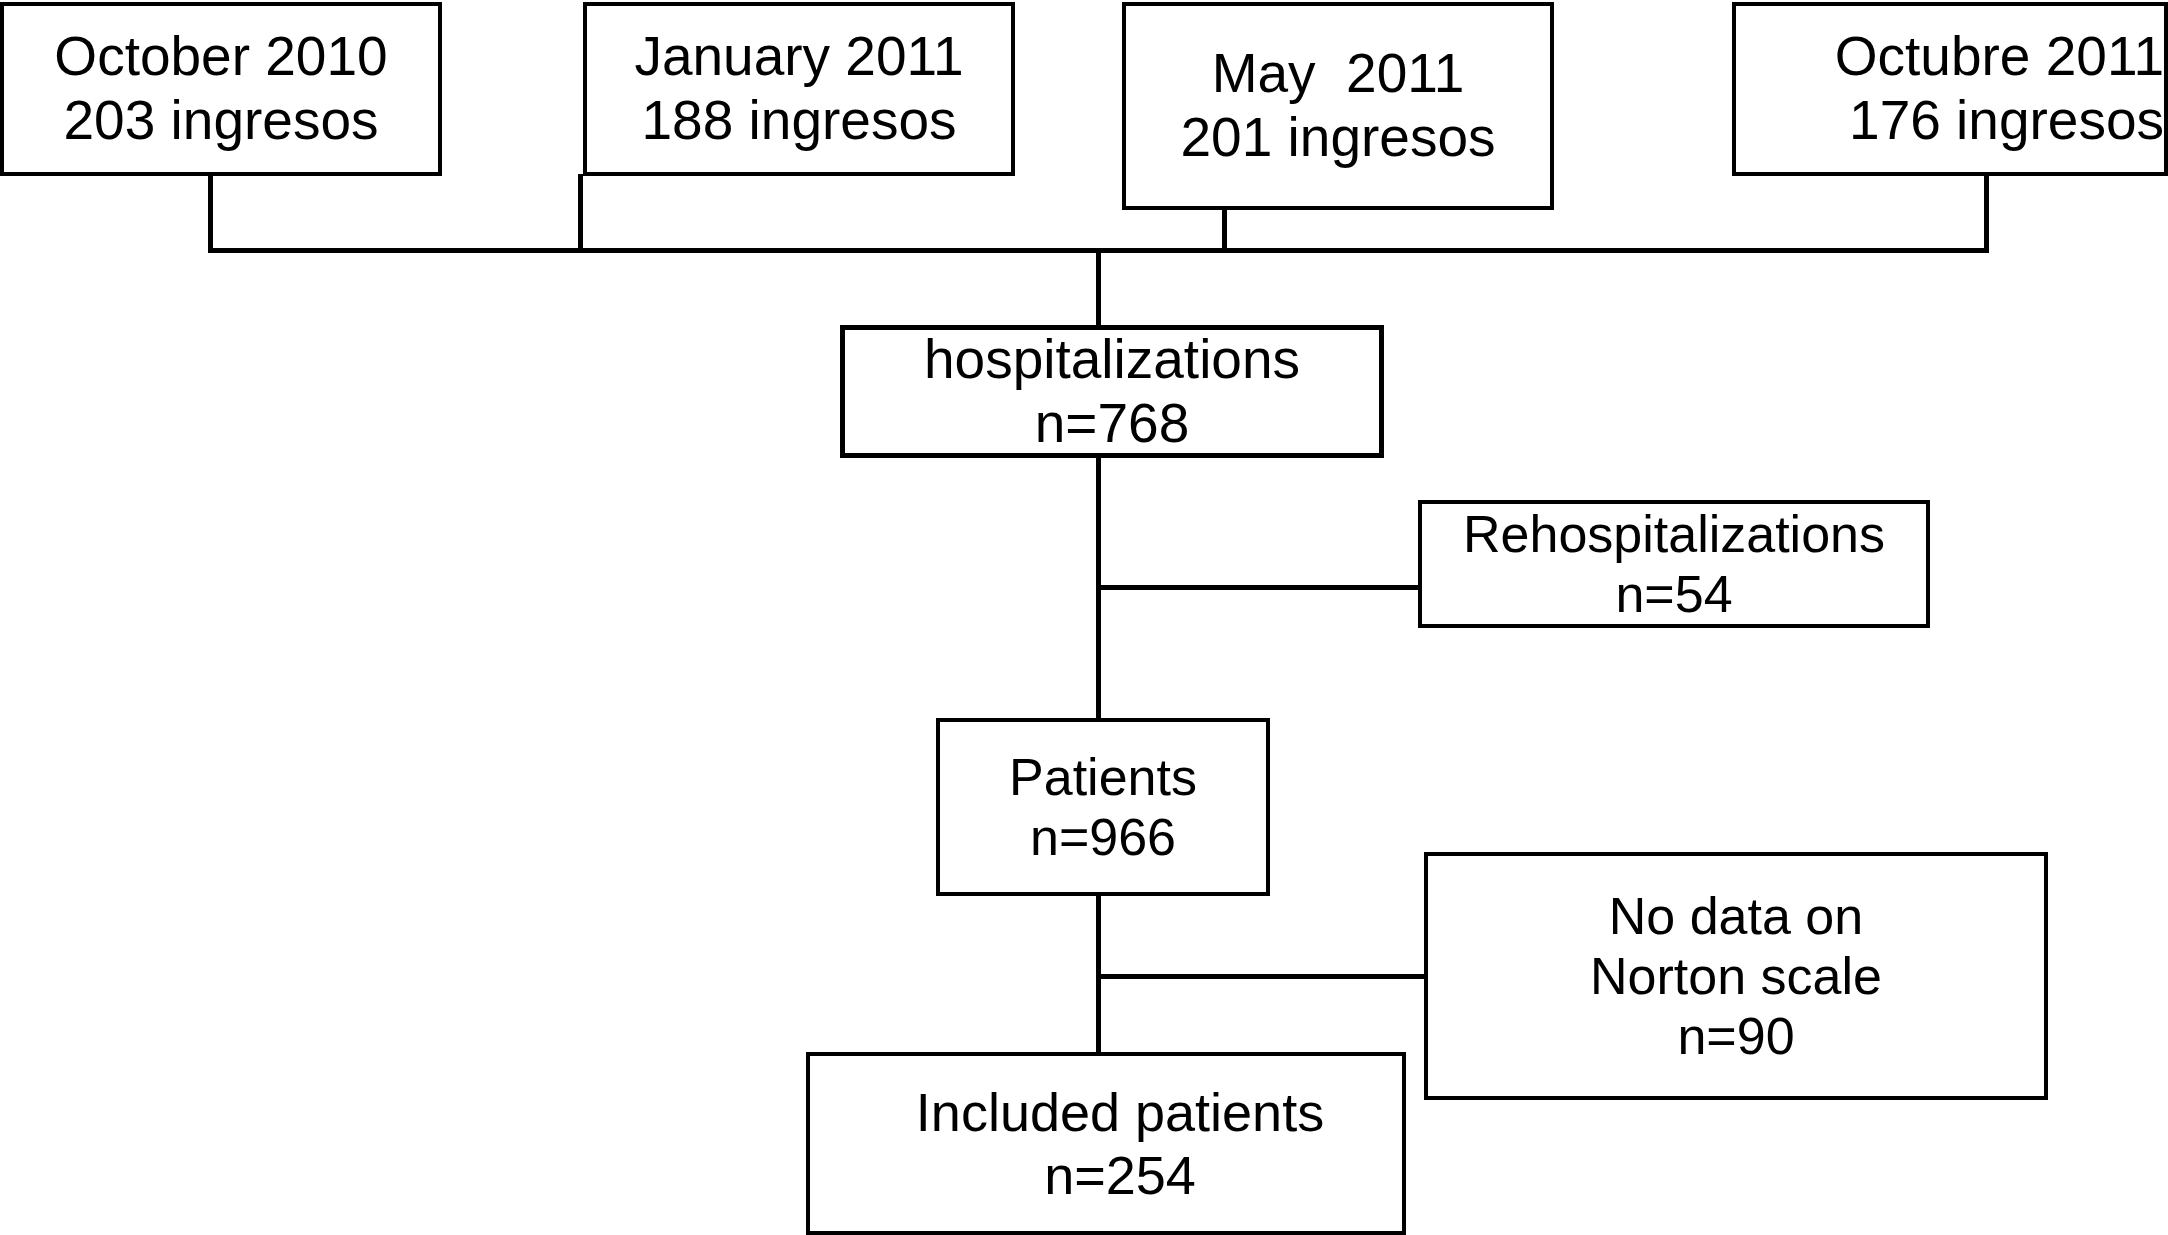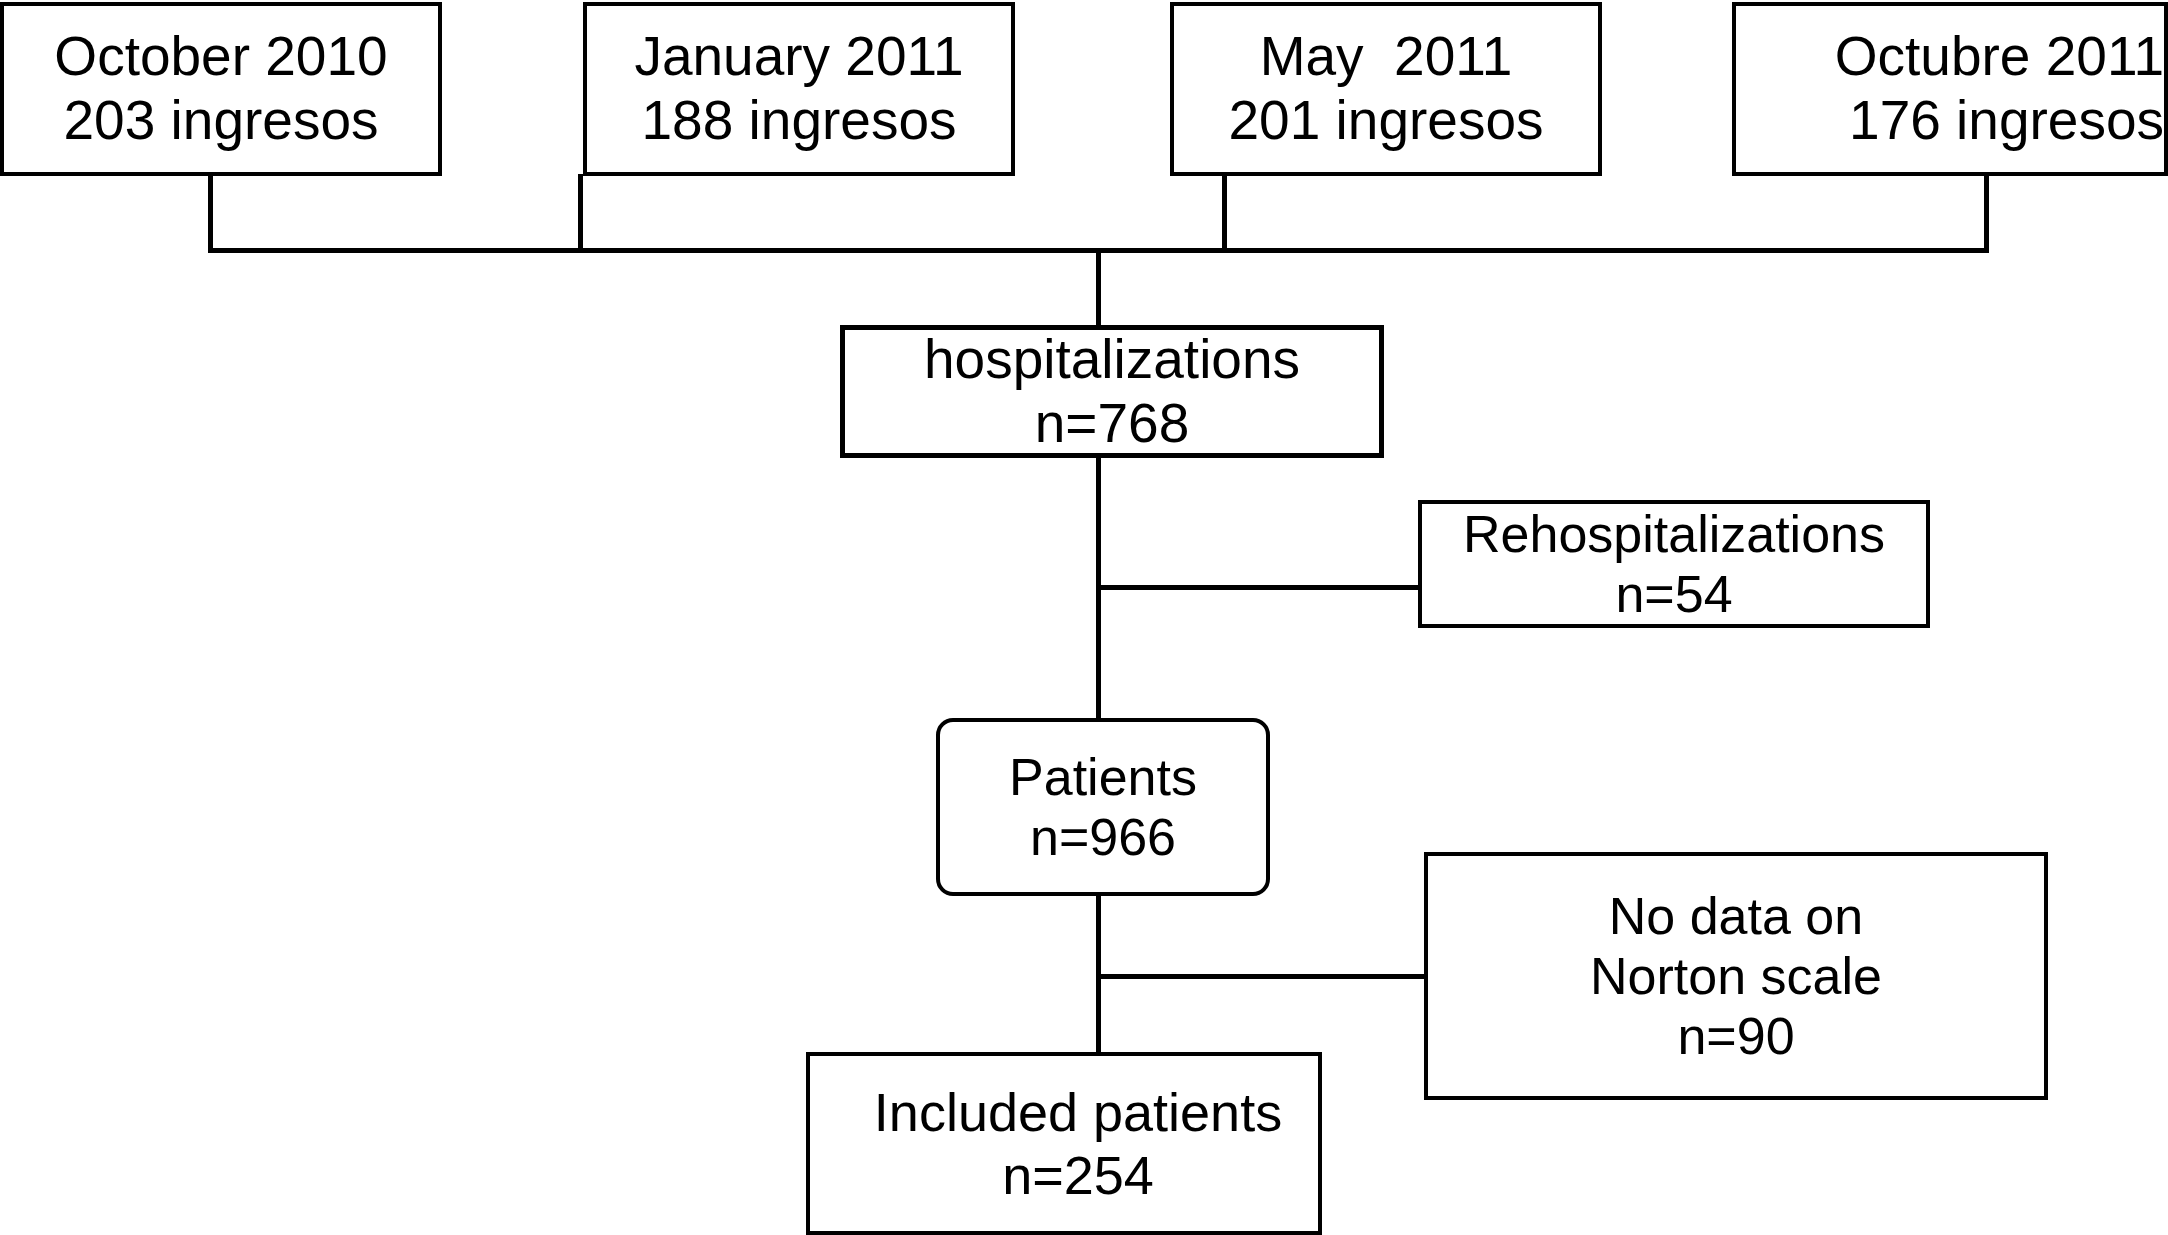--- a/index.html
+++ b/index.html
@@ -37,46 +37,45 @@
   .node .line3 {
     display: block;
     white-space: pre;
   }
   
   .cohort {
     font-size: 55px;
   }
   .cohort-1 { left: 0px;    top: 2px;  width: 442px; height: 174px; }
   .cohort-2 { left: 583px;  top: 2px;  width: 432px; height: 174px; }
-  .cohort-3 { left: 1170px; top: 2px;  width: 432px; height: 174px; }
+  .cohort-3 { left: 1122px; top: 2px;  width: 432px; height: 208px; }
   .cohort-4 { left: 1732px; top: 2px;  width: 436px; height: 174px; align-items: flex-end; }
 
   .n-hospitalizations {
     left: 840px; top: 325px; width: 544px; height: 133px;
     font-size: 55px;
     border-width: 5px;
   }
   .n-rehospitalizations {
     left: 1418px; top: 500px; width: 512px; height: 128px;
     font-size: 52px;
     border-width: 4px;
   }
   .n-patients {
     left: 936px; top: 718px; width: 334px; height: 178px;
     font-size: 52px;
     border-width: 4px;
-    border-radius: 17px;
   }
   .n-norton {
     left: 1424px; top: 852px; width: 624px; height: 248px;
     font-size: 52px;
     border-width: 4px;
   }
   .n-included {
-    left: 806px; top: 1052px; width: 516px; height: 183px;
+    left: 806px; top: 1052px; width: 600px; height: 183px;
     font-size: 54px;
     border-width: 4px;
     padding-left: 28px;
   }
 
   
   .conn {
     position: absolute;
     background: #000000;
     z-index: 1;

